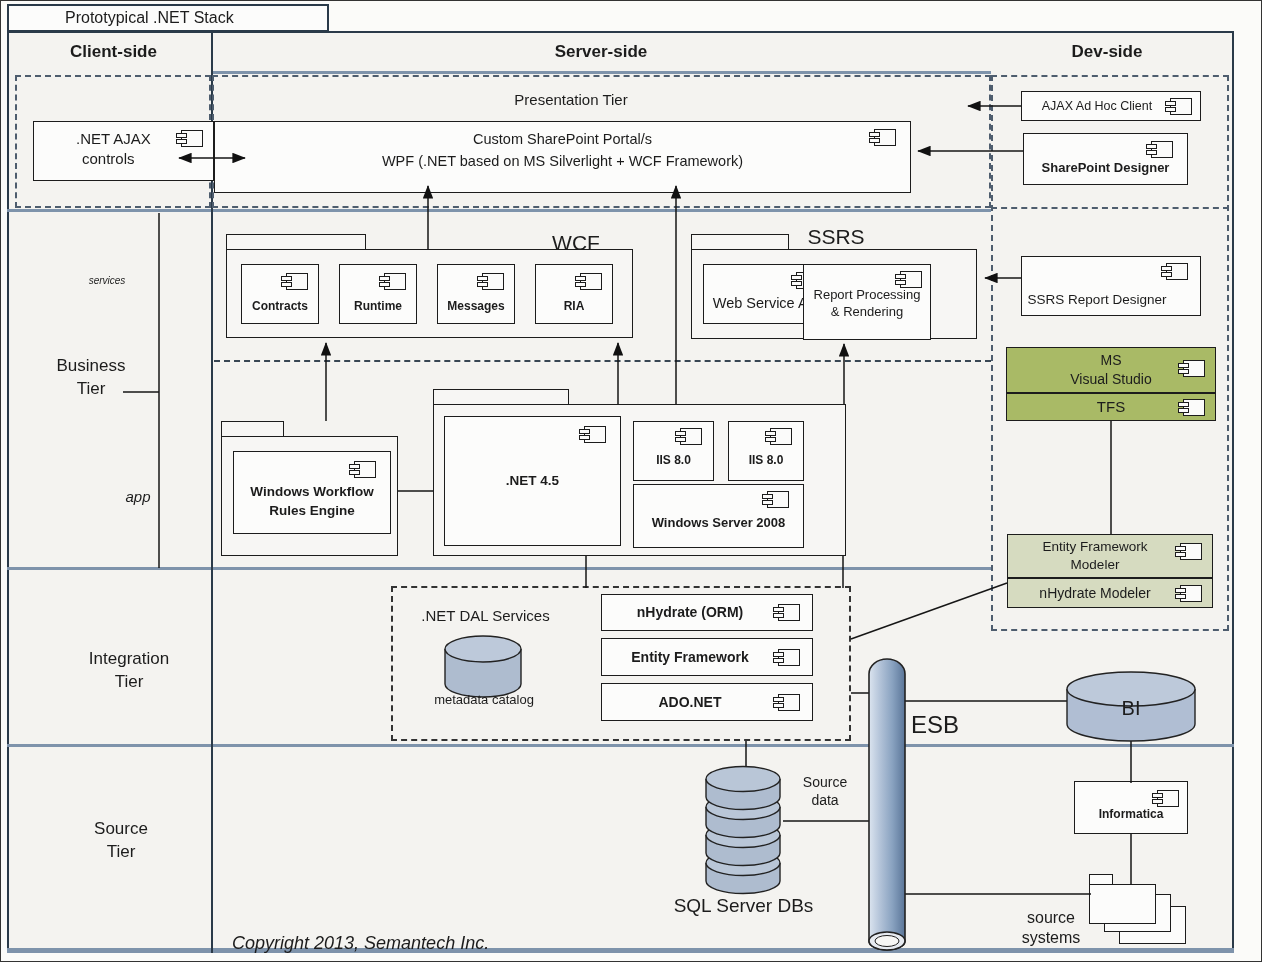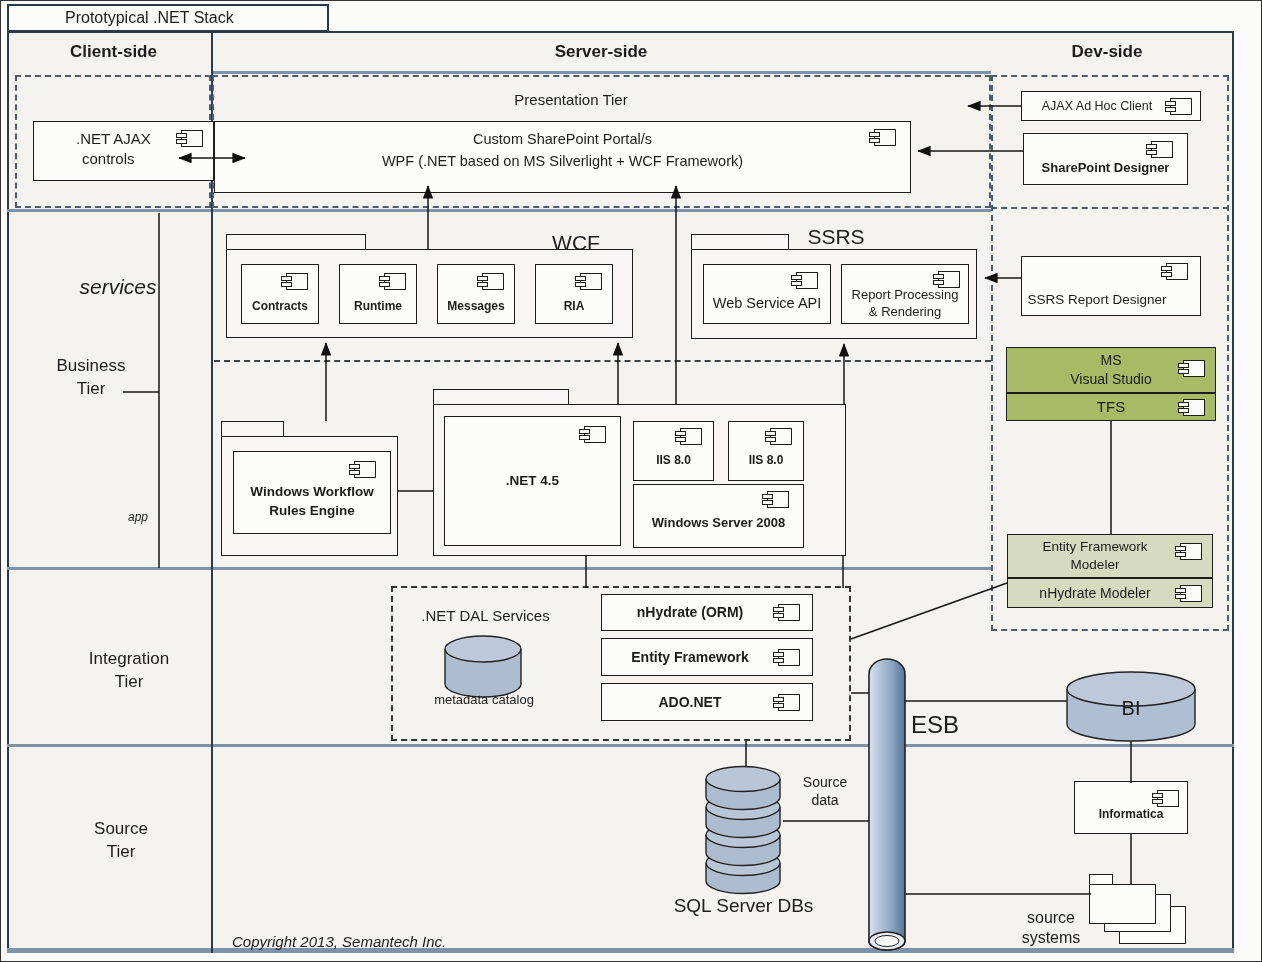--- a/index.html
+++ b/index.html
@@ -124,30 +124,30 @@
   </div>
 
   <div class="abs z2 pkgtab" style="left:690px;top:233px;width:98px;height:16px;"></div>
   <div class="abs z2 pkgbody" style="left:690px;top:248px;width:286px;height:90px;"></div>
   <div class="abs z2 lbl ctr" style="left:795px;top:224px;width:80px;font-size:21px;">SSRS</div>
 
   <div class="abs z2 box" style="left:702px;top:263px;width:128px;height:60px;">
     <span class="cicon" style="right:12px;top:7px;"></span>
     <div class="lbl ctr abs" style="left:0;right:0;bottom:11px;font-size:14.5px;">Web Service API</div>
   </div>
-  <div class="abs z2 box" style="left:840px;top:263px;width:128px;height:60px;padding-left:41px;">
+  <div class="abs z2 box" style="left:802px;top:263px;width:128px;height:76px;padding-left:41px;">
     <span class="cicon" style="right:8px;top:6px;"></span>
     <div class="lbl ctr abs" style="left:0;right:0;top:23px;font-size:13px;">Report Processing</div>
     <div class="lbl ctr abs" style="left:0;right:0;top:40px;font-size:13px;">&amp; Rendering</div>
   </div>
 
-  <div class="abs z2 lbl it ctr" style="left:67px;top:274px;width:100px;font-size:21px;">services</div>
+  <div class="abs z2 lbl it ctr" style="left:56px;top:274px;width:100px;font-size:10px;">services</div>
   <div class="abs z2 lbl ctr" style="left:40px;top:355px;width:100px;font-size:17px;">Business</div>
   <div class="abs z2 lbl ctr" style="left:40px;top:378px;width:100px;font-size:17px;">Tier</div>
-  <div class="abs z2 lbl it ctr" style="left:92px;top:510px;width:90px;font-size:12px;">app</div>
+  <div class="abs z2 lbl it ctr" style="left:92px;top:487px;width:90px;font-size:15px;">app</div>
 
   <div class="abs z2 pkgtab" style="left:220px;top:420px;width:63px;height:16px;"></div>
   <div class="abs z2 pkgbody" style="left:220px;top:435px;width:177px;height:120px;"></div>
   <div class="abs z2 box" style="left:232px;top:450px;width:158px;height:83px;">
     <span class="cicon" style="right:14px;top:9px;"></span>
     <div class="lbl bold ctr abs" style="left:0;right:0;top:32px;font-size:13.5px;">Windows Workflow</div>
     <div class="lbl bold ctr abs" style="left:0;right:0;top:51px;font-size:13.5px;">Rules Engine</div>
   </div>
 
   <div class="abs z2 pkgtab" style="left:432px;top:388px;width:136px;height:16px;"></div>
@@ -203,21 +203,21 @@
     <div class="lbl bold ctr abs" style="left:0;right:0;bottom:11px;font-size:12px;">Informatica</div>
   </div>
 
   <div class="abs z2 box" style="left:1118px;top:905px;width:67px;height:38px;"></div>
   <div class="abs z2 box" style="left:1103px;top:893px;width:67px;height:38px;"></div>
   <div class="abs z2 box" style="left:1088px;top:873px;width:24px;height:11px;"></div>
   <div class="abs z2 box" style="left:1088px;top:883px;width:67px;height:40px;"></div>
   <div class="abs z4 lbl ctr" style="left:1008px;top:908px;width:84px;font-size:16px;">source</div>
   <div class="abs z4 lbl ctr" style="left:1008px;top:928px;width:84px;font-size:16px;">systems</div>
 
-  <div class="abs z2 lbl it" style="left:231px;top:932px;font-size:15px;">Copyright 2013, Semantech Inc.</div>
+  <div class="abs z2 lbl it" style="left:231px;top:932px;font-size:18px;">Copyright 2013, Semantech Inc.</div>
 
   <svg class="connectors" width="1262" height="962" viewBox="0 0 1262 962">
     <defs>
       <marker id="ah" markerWidth="9" markerHeight="7" refX="8.4" refY="3.5" orient="auto">
         <path d="M0,0 L9,3.5 L0,7 Z" fill="#111"></path>
       </marker>
       <linearGradient id="pipeGrad" x1="0" y1="0" x2="1" y2="0">
         <stop offset="0" stop-color="#dbe4ef"></stop>
         <stop offset="0.3" stop-color="#b4c4d9"></stop>
         <stop offset="0.65" stop-color="#89a2c0"></stop>

